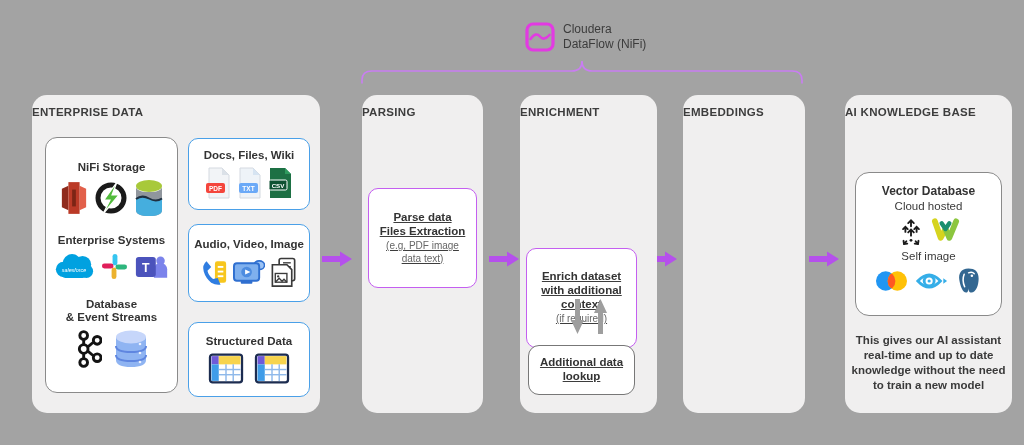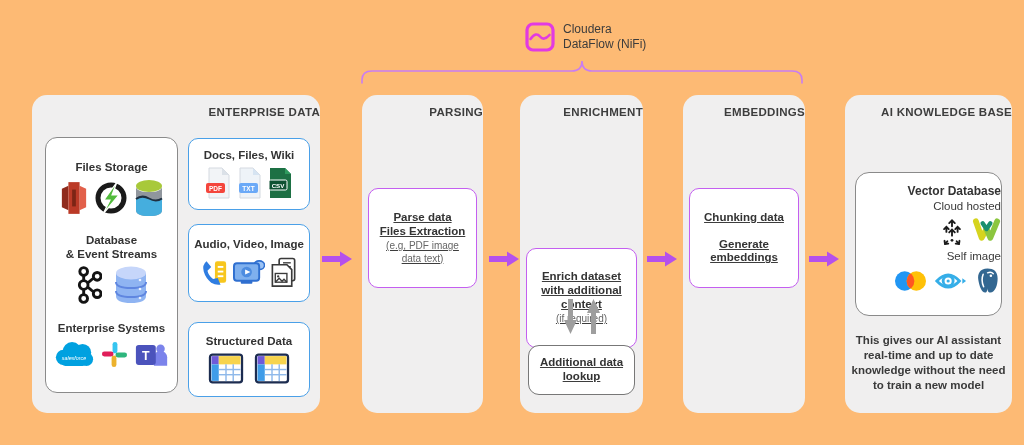--- a/index.html
+++ b/index.html
@@ -1,21 +1,21 @@
 <!DOCTYPE html>
 <html><head>
 <meta charset="utf-8">
 <style>
   html,body{margin:0;padding:0;background:#fff;}
   *{box-sizing:border-box;}
   body{font-family:"Liberation Sans", sans-serif;color:#3d3d3d;}
-  .canvas{position:relative;width:1024px;height:445px;background:#fdba74;overflow:hidden;}
+  .canvas{position:relative;width:1024px;height:445px;background:#a3a3a3;overflow:hidden;}
   .abs{position:absolute;}
   .panel{position:absolute;background:#f0efef;border-radius:15px;top:95px;height:318px;}
-  .ptitle{position:absolute;top:11px;left:0;right:0;text-align:right;font-size:11.5px;font-weight:bold;letter-spacing:.3px;color:#3d3d3d;}
+  .ptitle{position:absolute;top:11px;left:0;right:0;text-align:left;font-size:11.5px;font-weight:bold;letter-spacing:.3px;color:#3d3d3d;}
   .wbox{position:absolute;background:#fff;border:1.3px solid #8a8a8a;border-radius:12px;}
   .pbox{position:absolute;background:#fff;border:1.6px solid #c45ff0;border-radius:10px;display:flex;flex-direction:column;align-items:center;justify-content:center;text-align:center;padding:4px 7px;text-decoration:underline;}
   .bluebox{position:absolute;background:#fff;border:1.6px solid #4aa0e8;border-radius:10px;display:flex;flex-direction:column;align-items:center;justify-content:center;gap:5px;padding:4px 2px;}
   .boldlab{font-size:11.5px;font-weight:bold;color:#333;line-height:1.18;}
   .note{font-size:10px;color:#666;line-height:1.25;margin-top:2px;}
   .iconrow{display:flex;align-items:center;justify-content:center;gap:5px;}
   .sysbox{display:flex;flex-direction:column;align-items:center;justify-content:space-evenly;padding:6px 2px;}
   .grp{display:flex;flex-direction:column;align-items:center;gap:4px;text-align:center;}
   .cap{font-size:11.5px;font-weight:bold;color:#3a3a3a;text-align:center;line-height:1.3;}
   .cloudera-text{font-size:12px;color:#3c3c3c;line-height:15px;}
@@ -41,21 +41,21 @@
     <svg width="452" height="32" viewBox="0 0 452 32">
       <path d="M6 29 L6 26 Q6 17 16 17 L216 17 Q226 17 226 7 Q226 17 236 17 L436 17 Q446 17 446 26 L446 29" fill="none" stroke="#c97df2" stroke-width="1.6" stroke-linecap="round"></path>
     </svg>
   </div>
 
   <div class="panel" style="left:32px;width:288px;">
     <div class="ptitle">ENTERPRISE DATA</div>
 
     <div class="wbox sysbox" style="left:13px;top:42px;width:133px;height:256px;">
       <div class="grp">
-        <span class="boldlab">Files Storage</span>
+        <span class="boldlab">NiFi Storage</span>
         <div class="iconrow">
           <span>
             <svg width="28" height="36" viewBox="0 0 30 38">
               <polygon points="9,6 2,9 2,29 9,32" fill="#8f2b1d"></polygon>
               <polygon points="21,6 28,9 28,29 21,32" fill="#e2604a"></polygon>
               <rect x="9" y="2" width="12" height="34" fill="#bb3a27"></rect>
               <rect x="13" y="10" width="4" height="18" fill="#7c2515"></rect>
             </svg>
           </span>
           <span>
@@ -63,20 +63,52 @@
               <circle cx="18" cy="18" r="13" fill="none" stroke="#1a1a1a" stroke-width="5"></circle>
               <polygon points="24,2 11,20 17,20 10,34 26,15 19,15" fill="#52bb3c" stroke="#fff" stroke-width="1.2"></polygon>
             </svg>
           </span>
           <span>
             <svg width="30" height="38" viewBox="0 0 30 38">
               <path d="M2 7 L2 31 Q2 37 15 37 Q28 37 28 31 L28 7 Q28 13 15 13 Q2 13 2 7 Z" fill="#90969d"></path>
               <path d="M2 20 Q8 15.5 15 19.5 Q22 23.5 28 19.5 L28 31 Q28 37 15 37 Q2 37 2 31 Z" fill="#45aede"></path>
               <path d="M2 20 Q8 15.5 15 19.5 Q22 23.5 28 19.5" fill="none" stroke="#1f2f3f" stroke-width="2"></path>
               <ellipse cx="15" cy="7" rx="13" ry="6" fill="#a8c93a"></ellipse>
+            </svg>
+          </span>
+        </div>
+      </div>
+
+      <div class="grp">
+        <span class="boldlab">Enterprise Systems</span>
+        <div class="iconrow">
+          <span>
+            <svg width="42" height="29" viewBox="0 0 44 30">
+              <circle cx="11" cy="18" r="8" fill="#00a1e0"></circle>
+              <circle cx="20" cy="12" r="10" fill="#00a1e0"></circle>
+              <circle cx="31" cy="13" r="9" fill="#00a1e0"></circle>
+              <circle cx="35" cy="20" r="7" fill="#00a1e0"></circle>
+              <rect x="8" y="16" width="28" height="11" rx="5" fill="#00a1e0"></rect>
+              <text x="22" y="21" text-anchor="middle" font-size="5.6" fill="#ffffff" font-style="italic">salesforce</text>
+            </svg>
+          </span>
+          <span>
+            <svg width="29" height="29" viewBox="0 0 30 30">
+              <rect x="13" y="2" width="5" height="12" rx="2.5" fill="#36C5F0"></rect>
+              <rect x="16" y="13" width="12" height="5" rx="2.5" fill="#2EB67D"></rect>
+              <rect x="12" y="16" width="5" height="12" rx="2.5" fill="#ECB22E"></rect>
+              <rect x="2" y="12" width="12" height="5" rx="2.5" fill="#E01E5A"></rect>
+            </svg>
+          </span>
+          <span>
+            <svg width="36" height="29" viewBox="0 0 38 30">
+              <circle cx="28" cy="9" r="4.5" fill="#7b83eb"></circle>
+              <path d="M21 27 v-9 a7 7 0 0 1 14 0 v9 Z" fill="#7b83eb"></path>
+              <rect x="2" y="5" width="21" height="21" rx="3" fill="#4b53bc"></rect>
+              <text x="12.5" y="21" text-anchor="middle" font-size="13" font-weight="bold" fill="#ffffff">T</text>
             </svg>
           </span>
         </div>
       </div>
 
       <div class="grp">
         <span class="boldlab">
           <span style="display:block">Database</span>
           <span style="display:block">&amp; Event Streams</span>
         </span>
@@ -102,52 +134,20 @@
               <path d="M2 17 q0 6 15 6 q15 0 15 -6" fill="none" stroke="#5f86e0" stroke-width="2"></path>
               <path d="M2 26 q0 6 15 6 q15 0 15 -6" fill="none" stroke="#5f86e0" stroke-width="2"></path>
               <ellipse cx="17" cy="8" rx="15" ry="6.5" fill="#c6d6fa"></ellipse>
               <circle cx="26" cy="15" r="1.3" fill="#eaf1ff"></circle>
               <circle cx="26" cy="24" r="1.3" fill="#eaf1ff"></circle>
               <circle cx="26" cy="33" r="1.3" fill="#eaf1ff"></circle>
             </svg>
           </span>
         </div>
       </div>
-
-      <div class="grp">
-        <span class="boldlab">Enterprise Systems</span>
-        <div class="iconrow">
-          <span>
-            <svg width="42" height="29" viewBox="0 0 44 30">
-              <circle cx="11" cy="18" r="8" fill="#00a1e0"></circle>
-              <circle cx="20" cy="12" r="10" fill="#00a1e0"></circle>
-              <circle cx="31" cy="13" r="9" fill="#00a1e0"></circle>
-              <circle cx="35" cy="20" r="7" fill="#00a1e0"></circle>
-              <rect x="8" y="16" width="28" height="11" rx="5" fill="#00a1e0"></rect>
-              <text x="22" y="21" text-anchor="middle" font-size="5.6" fill="#ffffff" font-style="italic">salesforce</text>
-            </svg>
-          </span>
-          <span>
-            <svg width="29" height="29" viewBox="0 0 30 30">
-              <rect x="13" y="2" width="5" height="12" rx="2.5" fill="#36C5F0"></rect>
-              <rect x="16" y="13" width="12" height="5" rx="2.5" fill="#2EB67D"></rect>
-              <rect x="12" y="16" width="5" height="12" rx="2.5" fill="#ECB22E"></rect>
-              <rect x="2" y="12" width="12" height="5" rx="2.5" fill="#E01E5A"></rect>
-            </svg>
-          </span>
-          <span>
-            <svg width="36" height="29" viewBox="0 0 38 30">
-              <circle cx="28" cy="9" r="4.5" fill="#7b83eb"></circle>
-              <path d="M21 27 v-9 a7 7 0 0 1 14 0 v9 Z" fill="#7b83eb"></path>
-              <rect x="2" y="5" width="21" height="21" rx="3" fill="#4b53bc"></rect>
-              <text x="12.5" y="21" text-anchor="middle" font-size="13" font-weight="bold" fill="#ffffff">T</text>
-            </svg>
-          </span>
-        </div>
-      </div>
     </div>
 
     <div class="bluebox" style="left:156px;top:43px;width:122px;height:72px;">
       <span class="boldlab">Docs, Files, Wiki</span>
       <div class="iconrow">
         <span>
           <svg width="26" height="32" viewBox="0 0 26 32">
             <path d="M4 1 h13 l7 7 v23 h-20 z" fill="#f2f4f7" stroke="#d4d9e0"></path>
             <path d="M17 1 l7 7 h-7 z" fill="#dbe1e8"></path>
             <rect x="1" y="16" width="19" height="10" rx="2" fill="#f4453c"></rect>
@@ -266,21 +266,21 @@
 
   <div class="panel" style="left:362px;width:121px;">
     <div class="ptitle">PARSING</div>
     <div class="pbox" style="left:6px;top:93px;width:109px;height:100px;">
       <div class="boldlab">Parse data</div>
       <div class="boldlab">Files Extraction</div>
       <div class="note">(e.g, PDF image data text)</div>
     </div>
   </div>
 
-  <div class="panel" style="left:520px;width:123px;padding-left:32px;">
+  <div class="panel" style="left:520px;width:137px;padding-left:32px;">
     <div class="ptitle">ENRICHMENT</div>
     <div class="pbox" style="left:6px;top:105px;width:111px;height:100px;margin-top:48px;">
       <div class="boldlab">Enrich dataset with additional context</div>
       <div class="note">(if required)</div>
     </div>
     <div class="abs iconrow" style="left:0;right:0;top:204px;gap:10px;">
       <span>
         <svg width="13" height="35" viewBox="0 0 13 35">
             <polygon points="4,0 9,0 9,21 13,21 6.5,35 0,21 4,21" fill="#9e9e9e"></polygon>
           </svg>
@@ -291,29 +291,25 @@
           </svg>
       </span>
     </div>
     <div class="pbox" style="left:8px;top:250px;width:107px;height:50px;border:1.3px solid #777;border-radius:11px;">
       <div class="boldlab">Additional data lookup</div>
     </div>
   </div>
 
   <div class="panel" style="left:683px;width:122px;">
     <div class="ptitle">EMBEDDINGS</div>
-    <div class="pbox" style="left:6px;top:93px;width:110px;height:100px;gap:13px;">
-      <div class="boldlab">Chunking data</div>
-      <div class="boldlab">Generate embeddings</div>
-    </div>
   </div>
 
   <div class="panel" style="left:845px;width:167px;">
     <div class="ptitle">AI KNOWLEDGE BASE</div>
-    <div class="wbox" style="left:10px;top:77px;width:147px;height:144px;border-radius:14px;display:flex;flex-direction:column;align-items:flex-end;padding-top:11px;gap:2px;">
+    <div class="wbox" style="left:10px;top:77px;width:147px;height:144px;border-radius:14px;display:flex;flex-direction:column;align-items:center;padding-top:11px;gap:2px;">
       <div class="boldlab" style="font-size:12px;">Vector Database</div>
       <div style="font-size:11.5px;color:#3a3a3a;">Cloud hosted</div>
       <div class="iconrow" style="margin:3px 0;gap:7px;">
         <span>
           <svg width="26" height="28" viewBox="0 0 26 30">
             <g stroke="#1c1c1c" stroke-width="2" fill="none" stroke-linecap="round">
               <path d="M13 10 V4 M10 6.5 L13 3.5 L16 6.5"></path>
               <path d="M7 16 V11 M4.5 13 L7 10.5 L9.5 13"></path>
               <path d="M19 16 V11 M16.5 13 L19 10.5 L21.5 13"></path>
               <path d="M13 20 V14 M10 16.5 L13 13.5 L16 16.5"></path>

